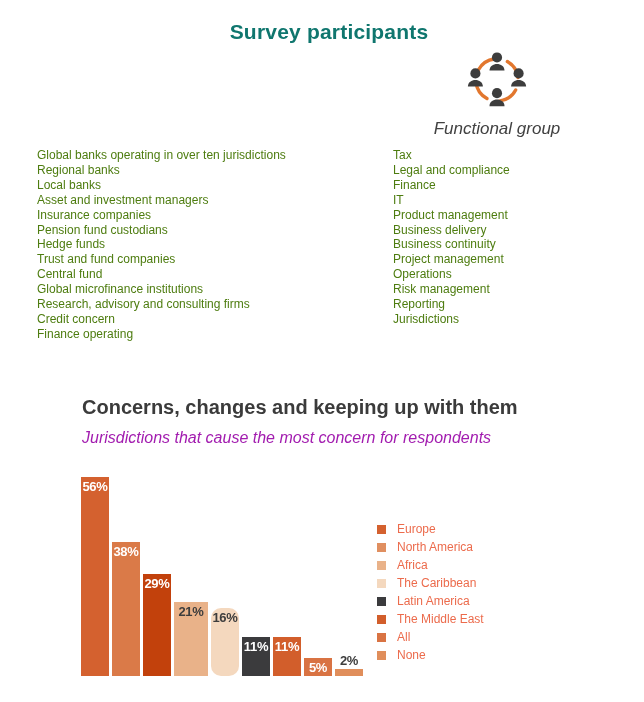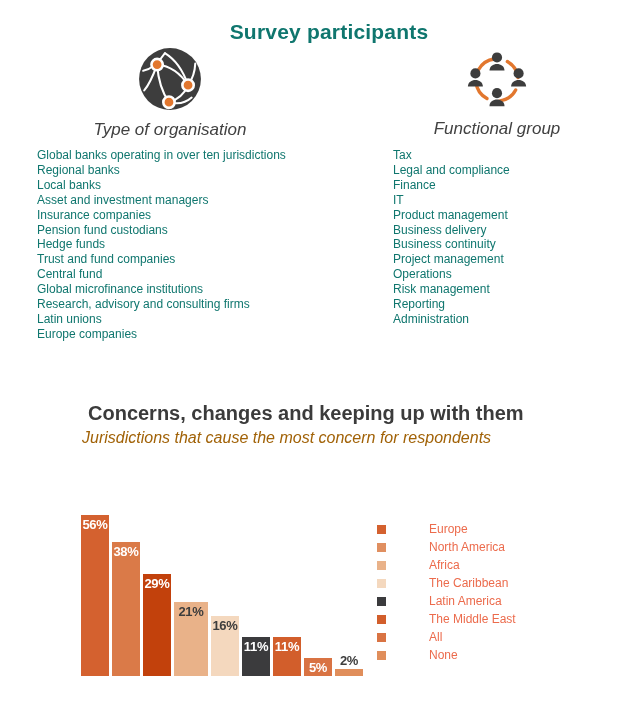--- a/index.html
+++ b/index.html
@@ -15,76 +15,55 @@
   .icon-col{position:absolute;top:46px;width:220px;text-align:center;}
   .icon-col.left{left:60px;}
   .icon-col.right{left:387px;}
   .icon-col svg{display:block;margin:0 auto;}
   .icon-col.right svg{margin-top:3px;}
   .col-label{
     margin-top:8px;font-size:17px;font-style:italic;color:#414141;
   }
   .org-list,.func-list{
     position:absolute;list-style:none;margin:0;padding:0;
-    font-size:12px;line-height:14.9px;color:#0f766e;
+    font-size:12px;line-height:14.9px;color:#4d7c0f;
   }
   .org-list{left:37px;top:148px;}
   .func-list{left:393px;top:148px;}
   .concerns-title{
-    position:absolute;left:82px;top:396px;margin:6px;
+    position:absolute;left:82px;top:396px;margin:0;
     font-size:20px;font-weight:bold;color:#3b3b3b;
   }
   .concerns-subtitle{
     position:absolute;left:82px;top:429px;
-    font-size:16px;font-style:italic;color:#a16207;
+    font-size:16px;font-style:italic;color:#a21caf;
   }
   .chart{position:absolute;left:81px;top:464px;width:290px;height:212px;}
   .bars{
     position:absolute;left:0;bottom:0;height:212px;
     display:flex;align-items:flex-end;gap:3px;
   }
   .bar{position:relative;width:28px;}
   .bar-label{
     position:absolute;top:2px;left:0;width:100%;text-align:center;
     font-size:13px;font-weight:bold;letter-spacing:-0.3px;
   }
   .bar-label.above{top:auto;bottom:100%;margin-bottom:1px;}
   .legend{position:absolute;left:377px;top:520px;}
   .legend-row{display:flex;align-items:center;height:18px;}
   .legend-swatch{width:9px;height:9px;margin-right:11px;flex:0 0 auto;}
-  .legend-label{font-size:12px;color:#ec6b4c;white-space:nowrap;margin-left:32px;}
+  .legend-label{font-size:12px;color:#ec6b4c;white-space:nowrap;}
 </style>
 </head>
 <body>
 
 <div class="page">
 
   <h1 class="page-title">Survey participants</h1>
 
-  <div class="icon-col left">
-    <svg width="66" height="66" viewBox="0 0 64 64" aria-hidden="true">
-      <circle cx="32" cy="32" r="30" fill="#3d3d3d"></circle>
-      <g stroke="#ffffff" stroke-width="2" fill="none" stroke-linecap="round">
-        <path d="M6 24 Q 17 22 27 7"></path>
-        <path d="M19.5 18 Q 38 20 49.5 38"></path>
-        <path d="M49.5 38 Q 44 51 31 54.5"></path>
-        <path d="M31 54.5 Q 21 40 19.5 18"></path>
-        <path d="M19.5 18 Q 13 36 7 43"></path>
-        <path d="M49.5 38 Q 56 29 56.5 17"></path>
-        <path d="M31 54.5 Q 44 58 53 50"></path>
-        <path d="M27 7 Q 42 16 49.5 38"></path>
-      </g>
-      <g fill="#e2772e" stroke="#ffffff" stroke-width="2.5">
-        <circle cx="19.5" cy="18" r="5.5"></circle>
-        <circle cx="49.5" cy="38" r="5.5"></circle>
-        <circle cx="31" cy="54.5" r="5.5"></circle>
-      </g>
-    </svg>
-    <div class="col-label">Type of organisation</div>
-  </div>
 
   <div class="icon-col right">
     <svg width="64" height="62" viewBox="0 0 68 66" aria-hidden="true">
       <circle cx="34" cy="33" r="22.5" fill="none" stroke="#e2772e" stroke-width="3.6" stroke-dasharray="21 14.3" transform="rotate(28 34 33)" stroke-linecap="round"></circle>
       <g fill="#3d3d3d">
         <circle cx="34" cy="9" r="5.4"></circle>
           <path d="M26 23 C26 13.5 42 13.5 42 23 Z"></path>
         <circle cx="34" cy="47" r="5.4"></circle>
           <path d="M26 61 C26 51.5 42 51.5 42 61 Z"></path>
         <circle cx="11" cy="26" r="5.4"></circle>
@@ -101,57 +80,57 @@
       <li>Regional banks</li>
       <li>Local banks</li>
       <li>Asset and investment managers</li>
       <li>Insurance companies</li>
       <li>Pension fund custodians</li>
       <li>Hedge funds</li>
       <li>Trust and fund companies</li>
       <li>Central fund</li>
       <li>Global microfinance institutions</li>
       <li>Research, advisory and consulting firms</li>
-      <li>Latin unions</li>
-      <li>Europe companies</li>
+      <li>Credit concern</li>
+      <li>Finance operating</li>
     </ul>
 
   <ul class="func-list" id="func-list">
       <li>Tax</li>
       <li>Legal and compliance</li>
       <li>Finance</li>
       <li>IT</li>
       <li>Product management</li>
       <li>Business delivery</li>
       <li>Business continuity</li>
       <li>Project management</li>
       <li>Operations</li>
       <li>Risk management</li>
       <li>Reporting</li>
-      <li>Administration</li>
+      <li>Jurisdictions</li>
     </ul>
 
   <h2 class="concerns-title">Concerns, changes and keeping up with them</h2>
   <div class="concerns-subtitle">Jurisdictions that cause the most concern for respondents</div>
 
   <div class="chart">
     <div class="bars" id="bars">
-        <div class="bar" style="height: 161px; background: rgb(212, 97, 47);">
+        <div class="bar" style="height: 199px; background: rgb(212, 97, 47);">
           <span class="bar-label" style="color: rgb(255, 255, 255);">56%</span>
         </div>
         <div class="bar" style="height: 134px; background: rgb(218, 122, 72);">
           <span class="bar-label" style="color: rgb(255, 255, 255);">38%</span>
         </div>
         <div class="bar" style="height: 102px; background: #c2410c;">
           <span class="bar-label" style="color: rgb(255, 255, 255);">29%</span>
         </div>
         <div class="bar" style="height: 74px; background: rgb(233, 178, 137); padding-left: 6px;">
           <span class="bar-label" style="color: rgb(61, 61, 61);">21%</span>
         </div>
-        <div class="bar" style="height: 60px; background: rgb(244, 216, 190);">
+        <div class="bar" style="height: 68px; background: rgb(244, 216, 190); border-radius: 10px;">
           <span class="bar-label" style="color: rgb(61, 61, 61);">16%</span>
         </div>
         <div class="bar" style="height: 39px; background: rgb(59, 59, 61);">
           <span class="bar-label" style="color: rgb(255, 255, 255);">11%</span>
         </div>
         <div class="bar" style="height: 39px; background: rgb(210, 94, 43);">
           <span class="bar-label" style="color: rgb(255, 255, 255);">11%</span>
         </div>
         <div class="bar" style="height: 18px; background: rgb(217, 115, 67);">
           <span class="bar-label" style="color: rgb(255, 255, 255);">5%</span>

